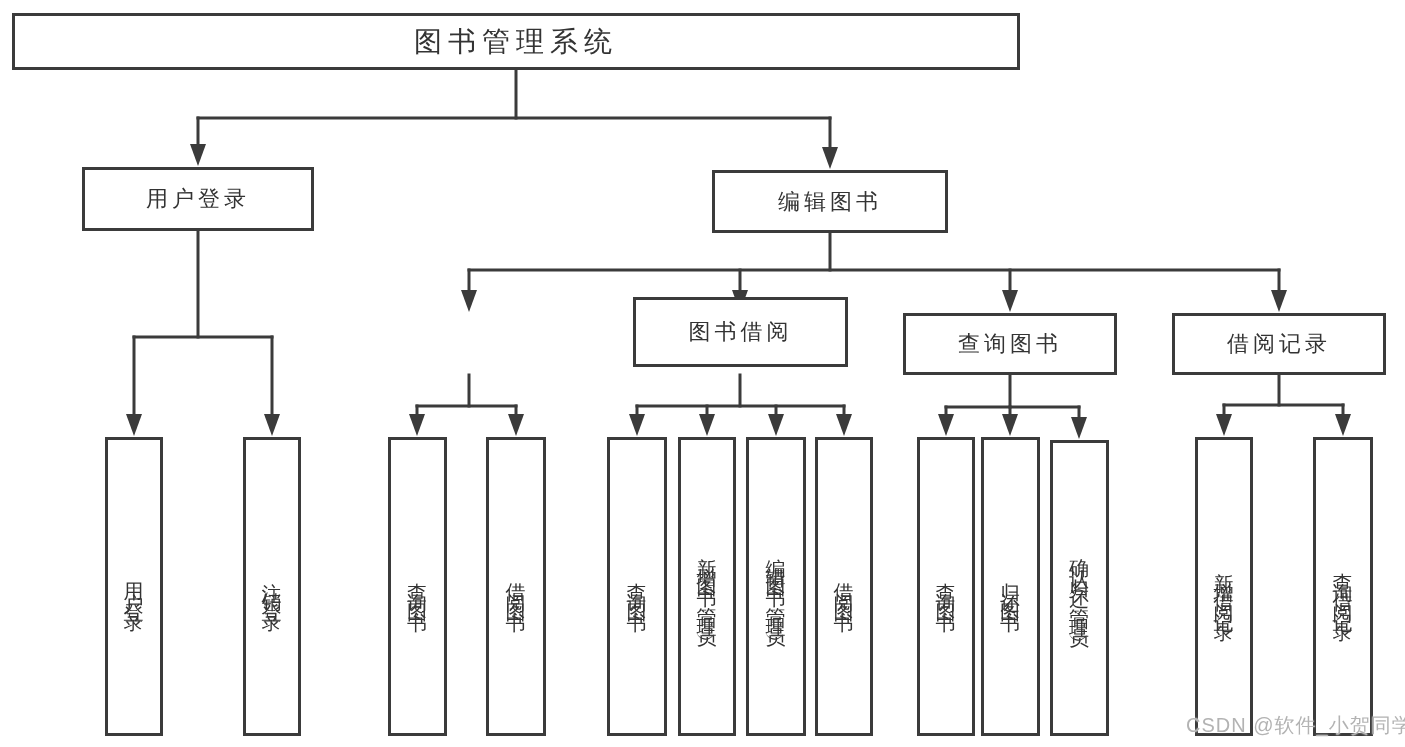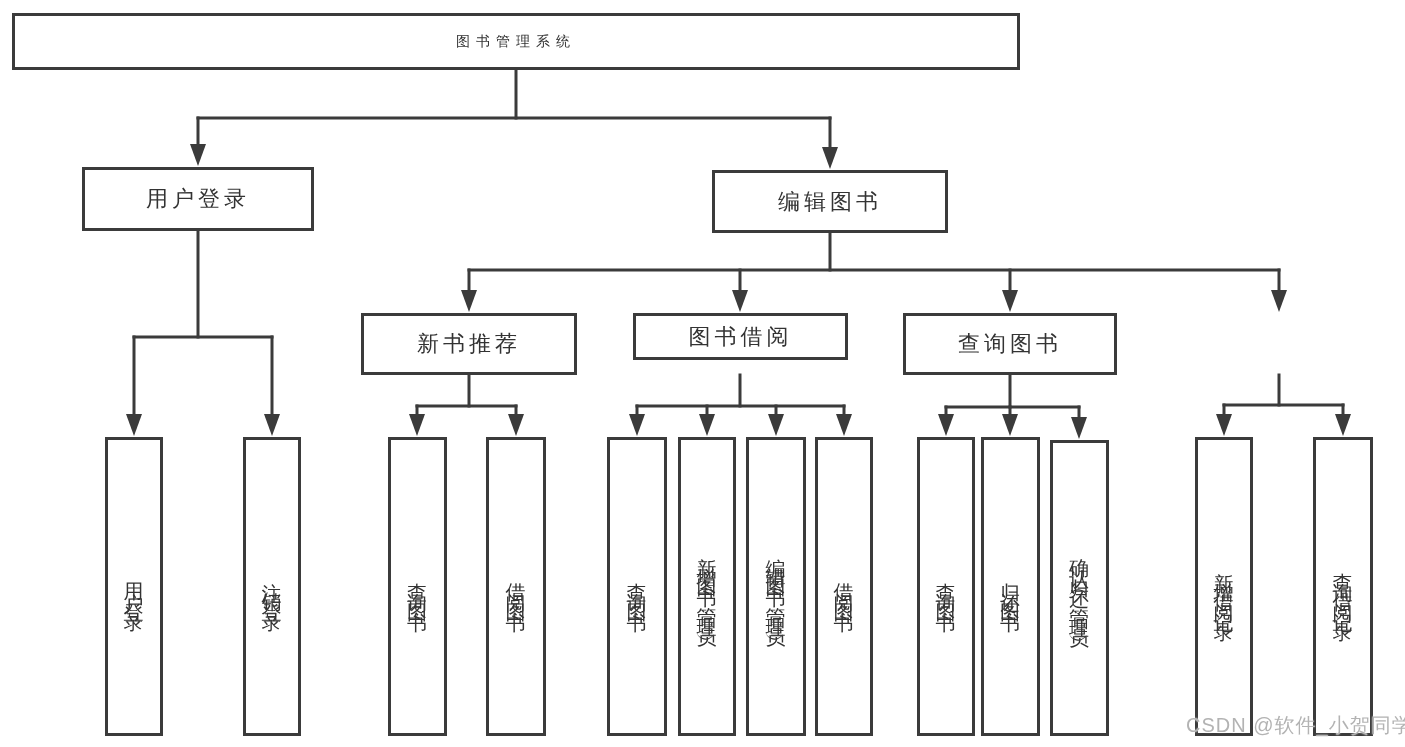--- a/index.html
+++ b/index.html
@@ -7,21 +7,21 @@
     position:relative;width:1405px;height:747px;background:#ffffff;
     font-family:"Liberation Sans",sans-serif;overflow:hidden;
   }
   .wires{position:absolute;left:0;top:0;width:1405px;height:747px;}
   .node{
     position:absolute;box-sizing:border-box;background:#ffffff;
     border:3px solid #3b3b3b;color:#333333;
     display:flex;align-items:center;justify-content:center;text-align:center;
   }
   .h{font-size:22px;letter-spacing:4px;white-space:nowrap;}
-  .root{font-size:14px;letter-spacing:6px;justify-content:center;}
+  .root{font-size:28px;letter-spacing:6px;justify-content:center;}
   .v .vlabel{
     writing-mode:vertical-rl;text-orientation:mixed;
     font-size:20px;letter-spacing:10px;line-height:1.1;
   }
   .watermark{
     position:absolute;left:1186px;top:712px;z-index:5;
     font-size:20px;letter-spacing:1px;color:#b3b3b3;white-space:nowrap;
     text-shadow:0 0 2px #ffffff;
   }
 </style>
@@ -98,28 +98,28 @@
     <span>图书管理系统</span>
   </div>
 
   <div class="node h" style="left:82px;top:167px;width:232px;height:64px;">
     <span>用户登录</span>
   </div>
   <div class="node h" style="left:712px;top:170px;width:236px;height:63px;">
     <span>编辑图书</span>
   </div>
 
-  <div class="node h" style="left:361px;top:313px;width:216px;height:62px;">
-    <span>新书推荐</span>
-  </div>
-  <div class="node h" style="left:633px;top:313px;width:215px;height:47px;">
+  <div class="node h" style="left:633px;top:297px;width:215px;height:70px;">
     <span>图书借阅</span>
   </div>
   <div class="node h" style="left:903px;top:313px;width:214px;height:62px;">
     <span>查询图书</span>
+  </div>
+  <div class="node h" style="left:1172px;top:313px;width:214px;height:62px;">
+    <span>借阅记录</span>
   </div>
 
   <div class="node v" style="left:105px;top:437px;width:58px;height:299px;">
     <span class="vlabel">用户登录</span>
   </div>
   <div class="node v" style="left:243px;top:437px;width:58px;height:299px;">
     <span class="vlabel">注销登录</span>
   </div>
 
   <div class="node v" style="left:388px;top:437px;width:59px;height:299px;">

